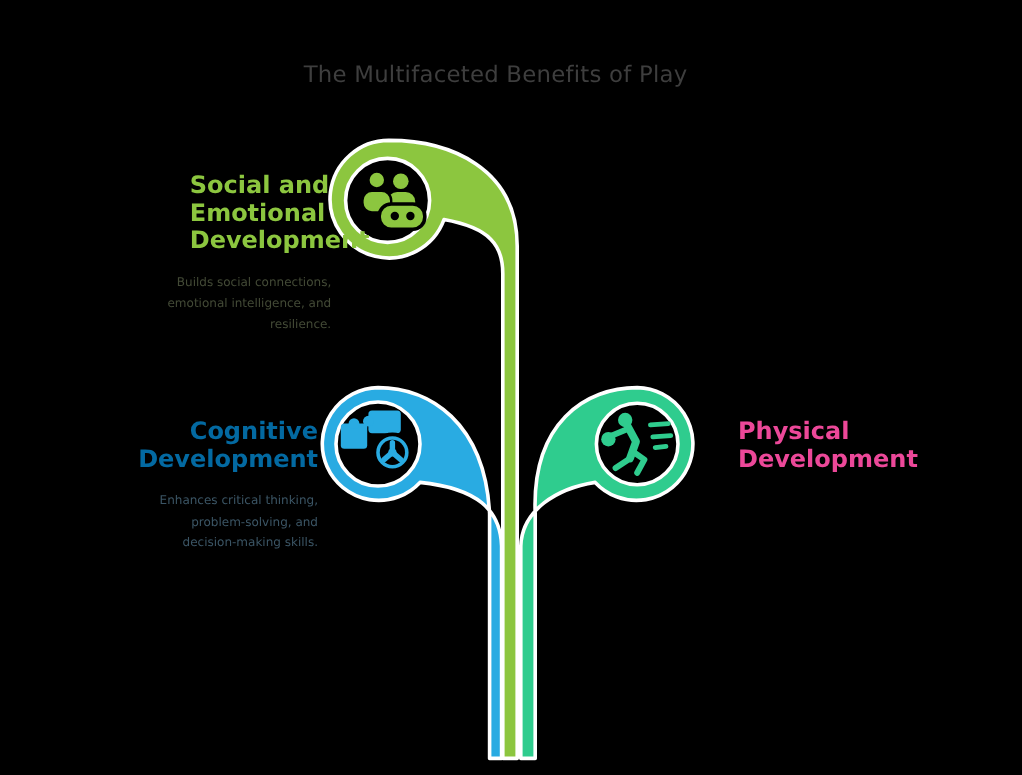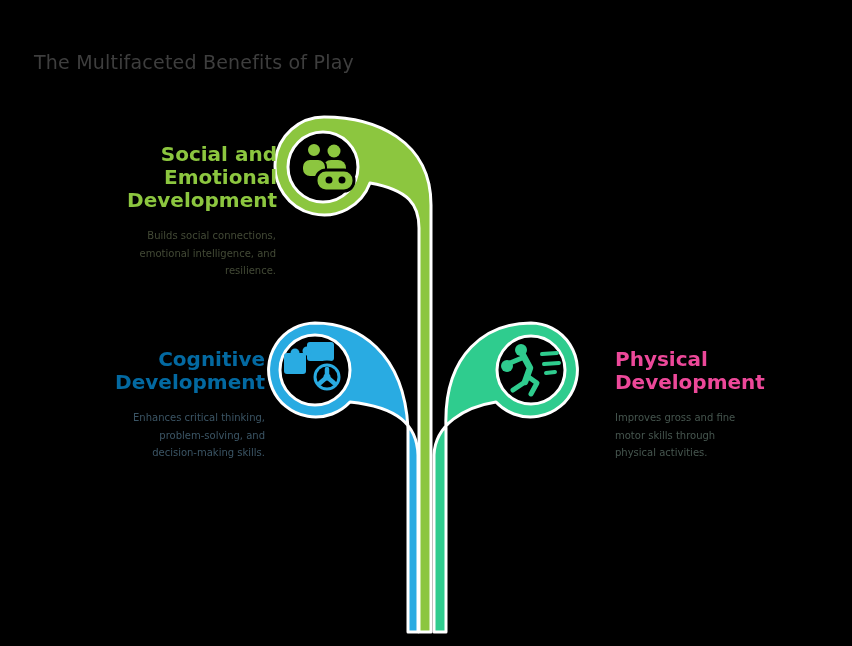--- a/index.html
+++ b/index.html
@@ -7,25 +7,25 @@
     position:relative;
     width:852px;height:646px;
     background:#000;
     overflow:hidden;
     font-family:"DejaVu Sans","Liberation Sans",sans-serif;
   }
   .stage svg{position:absolute;left:0;top:0;}
   .txt{position:absolute;white-space:pre-line;}
   .title{
     left:0;top:51px;width:792px;box-sizing:border-box;padding-left:34px;
-    font-size:19px;font-weight:normal;color:#3E3E3E;letter-spacing:.2px;
+    text-align:center;font-size:19px;font-weight:normal;color:#3E3E3E;letter-spacing:.2px;
   }
   .heading{font-size:20px;line-height:23px;font-weight:bold;}
   .desc{font-size:10px;line-height:17.5px;font-weight:normal;}
-  .social-heading{right:575px;top:143px;text-align:right;color:#8CC63F;}
+  .social-heading{right:544px;top:143px;text-align:left;color:#8CC63F;}
   .social-desc{right:576px;top:227px;text-align:right;color:#434A36;}
   .cognitive-heading{right:587px;top:348px;text-align:right;color:#0369a1;}
   .cognitive-desc{right:587px;top:409px;text-align:right;color:#3B5565;}
   .physical-heading{left:615px;top:348px;text-align:left;color:#ec4899;}
   .physical-desc{left:615px;top:409px;text-align:left;color:#46564F;}
 </style>
 </head>
 <body>
 
 <div class="stage">
@@ -113,16 +113,13 @@
 resilience.</div>
 
   <div class="txt heading cognitive-heading">Cognitive
 Development</div>
   <div class="txt desc cognitive-desc">Enhances critical thinking,
 problem-solving, and
 decision-making skills.</div>
 
   <div class="txt heading physical-heading">Physical
 Development</div>
-  <div class="txt desc physical-desc">Improves gross and fine
-motor skills through
-physical activities.</div>
 </div>
 
 </body></html>

